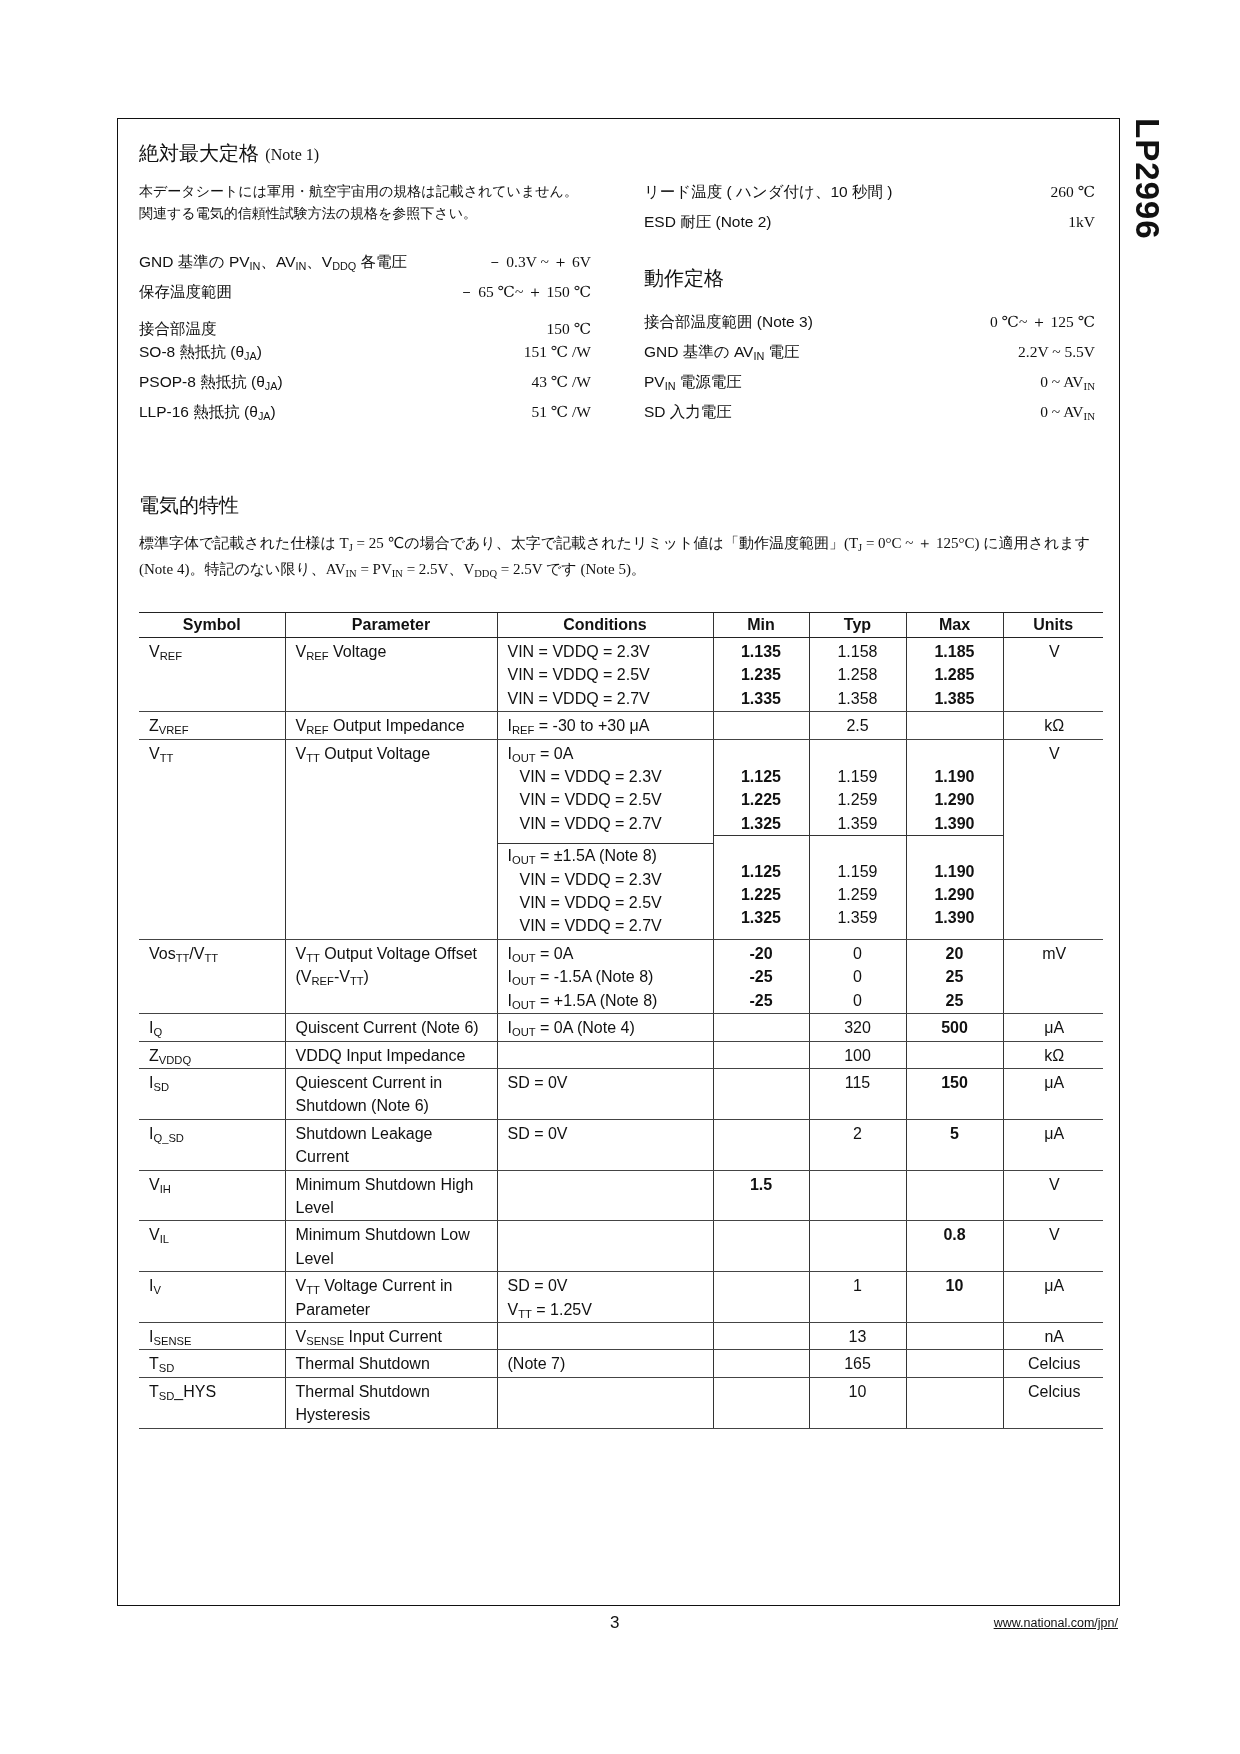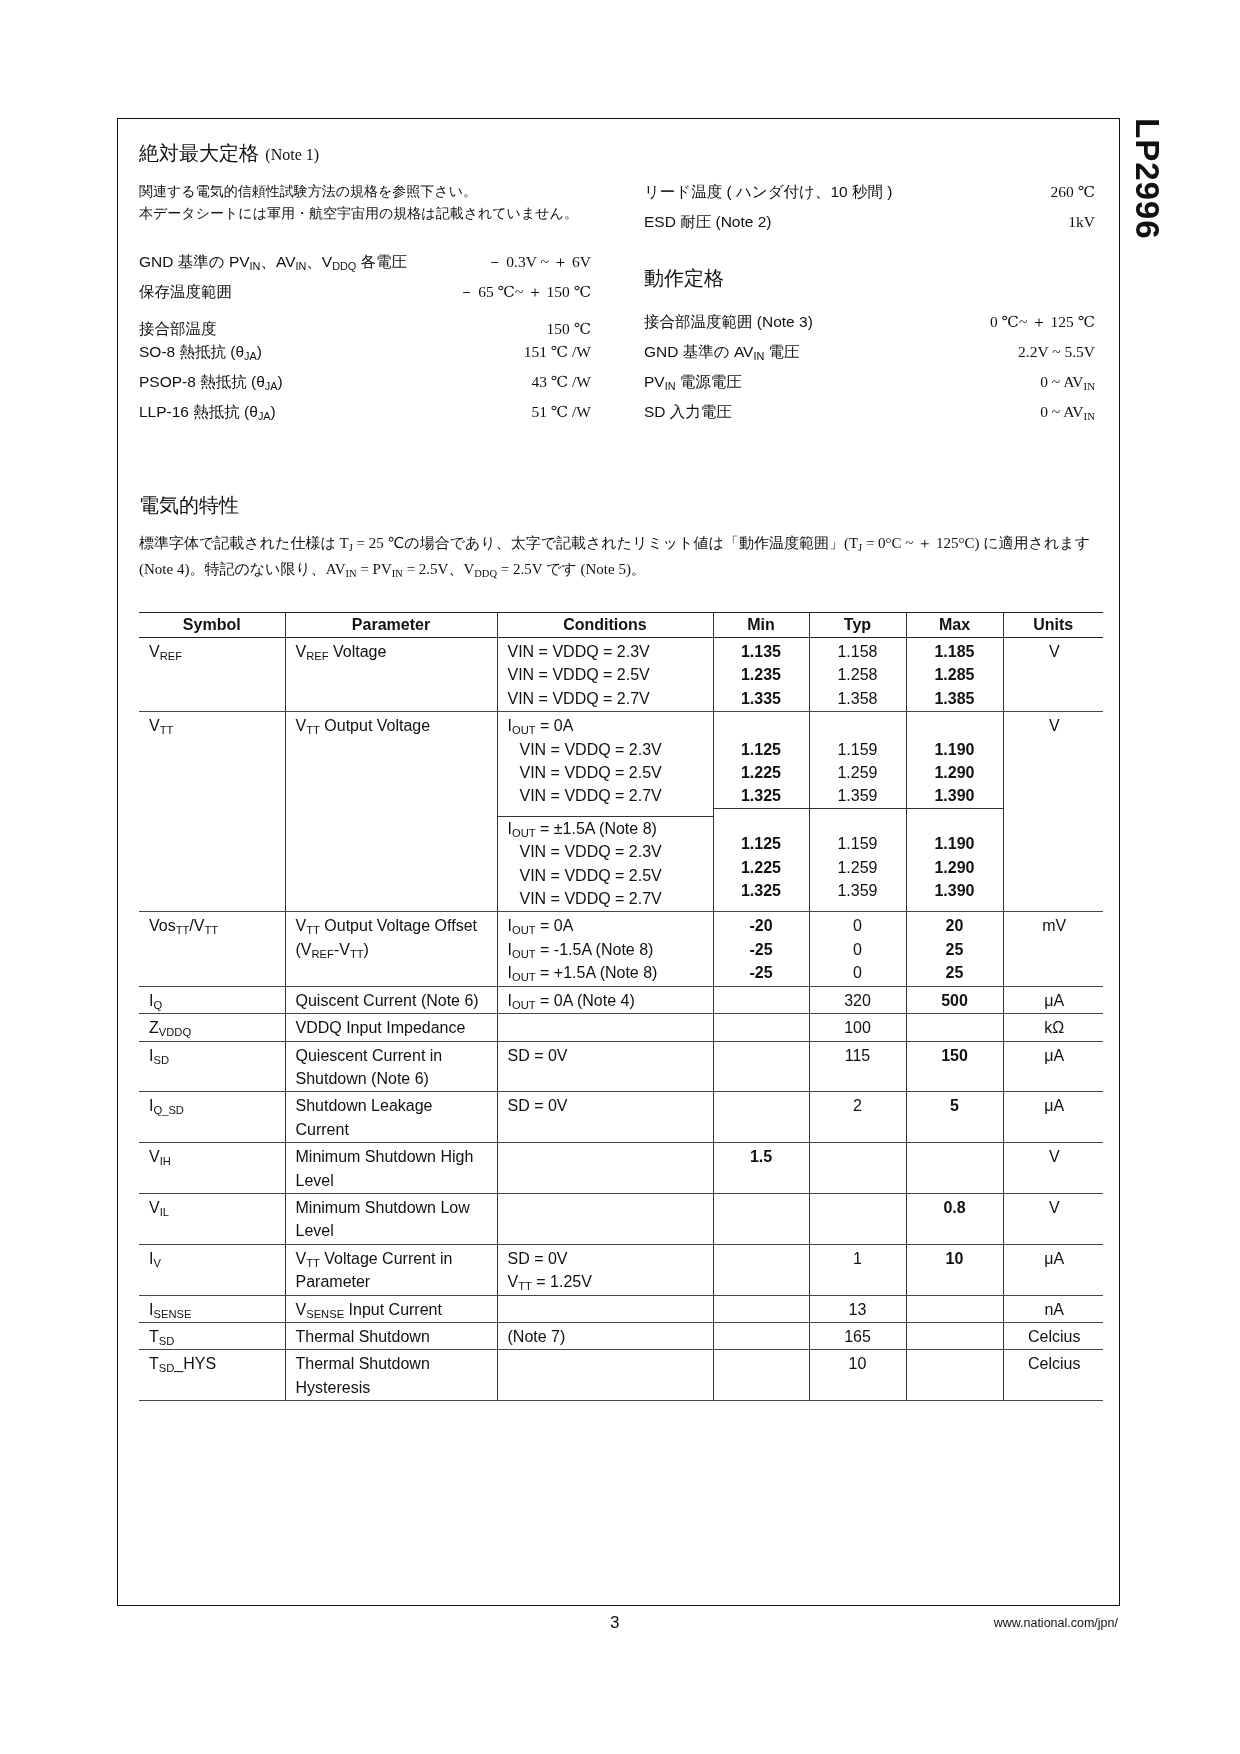--- a/index.html
+++ b/index.html
@@ -22,37 +22,37 @@
   table.ec td:first-child { border-left: none; }
   td.num { text-align: center; padding-left: 4px !important; padding-right: 4px !important; }
   td.unit { text-align: center; vertical-align: middle; }
   td.unit.top { vertical-align: top; }
   .b { font-weight: bold; }
   .ind { padding-left: 12px; display: block; }
   .ln { display: block; min-height: 23.4px; }
   .sep { border-top: 1px solid #333; margin: 8px -8px 0 -10px; padding: 0 8px 0 10px; }
   .sepn { border-top: 1px solid #333; margin: 0 -4px; padding: 0 4px; }
   .page-num { position: absolute; left: 610px; top: 1613px; font-family: "Liberation Sans", sans-serif; font-size: 17px; }
-  .url { position: absolute; right: 122px; top: 1616px; font-family: "Liberation Sans", sans-serif; font-size: 12.5px; }
+  .url { position: absolute; right: 122px; top: 1616px; font-family: "Liberation Sans", sans-serif; font-size: 12.5px; text-decoration: underline; }
 </style>
 </head>
 <body>
 
 <div class="frame"></div>
 
 <div class="side-title">
     <span>LP2996</span>
   </div>
 
 <div class="h2" style="left:139px; top:140px;">
   <span>絶対最大定格</span> <span class="note">(Note 1)</span>
 </div>
 <div class="para" style="left:139px; top:180px;">
+  <div>本データシートには軍用・航空宇宙用の規格は記載されていません。</div>
   <div>関連する電気的信頼性試験方法の規格を参照下さい。</div>
-  <div>本データシートには軍用・航空宇宙用の規格は記載されていません。</div>
 </div>
 
 <div class="spec" style="left:139px; top:247px; width:452px;">
   <span class="lab"><span>GND 基準の PV</span><sub>IN</sub><span>、AV</span><sub>IN</sub><span>、V</span><sub>DDQ</sub><span> 各電圧</span></span>
   <span class="val">－ 0.3V ~ ＋ 6V</span>
 </div>
 <div class="spec" style="left:139px; top:277px; width:452px;">
   <span class="lab">保存温度範囲</span>
   <span class="val">－ 65 ℃~ ＋ 150 ℃</span>
 </div>
@@ -147,20 +147,29 @@
           <span class="ln">1.358</span>
         </td>
       <td class="num b">
           <span class="ln">1.185</span>
           <span class="ln">1.285</span>
           <span class="ln">1.385</span>
         </td>
       <td class="unit">V</td>
     </tr>
 
+    <tr>
+      <td><span>Z</span><sub>VREF</sub></td>
+      <td><span>V</span><sub>REF</sub><span> Output Impedance</span></td>
+      <td><span>I</span><sub>REF</sub><span> = -30 to +30 μA</span></td>
+      <td class="num"></td>
+      <td class="num">2.5</td>
+      <td class="num"></td>
+      <td class="unit">kΩ</td>
+    </tr>
 
     <tr>
       <td><span>V</span><sub>TT</sub></td>
       <td><span>V</span><sub>TT</sub><span> Output Voltage</span></td>
       <td>
         <span class="ln"><span>I</span><sub>OUT</sub><span> = 0A</span></span>
         <span class="ln ind">VIN = VDDQ = 2.3V</span>
           <span class="ln ind">VIN = VDDQ = 2.5V</span>
           <span class="ln ind">VIN = VDDQ = 2.7V</span>
         <div class="sep">

